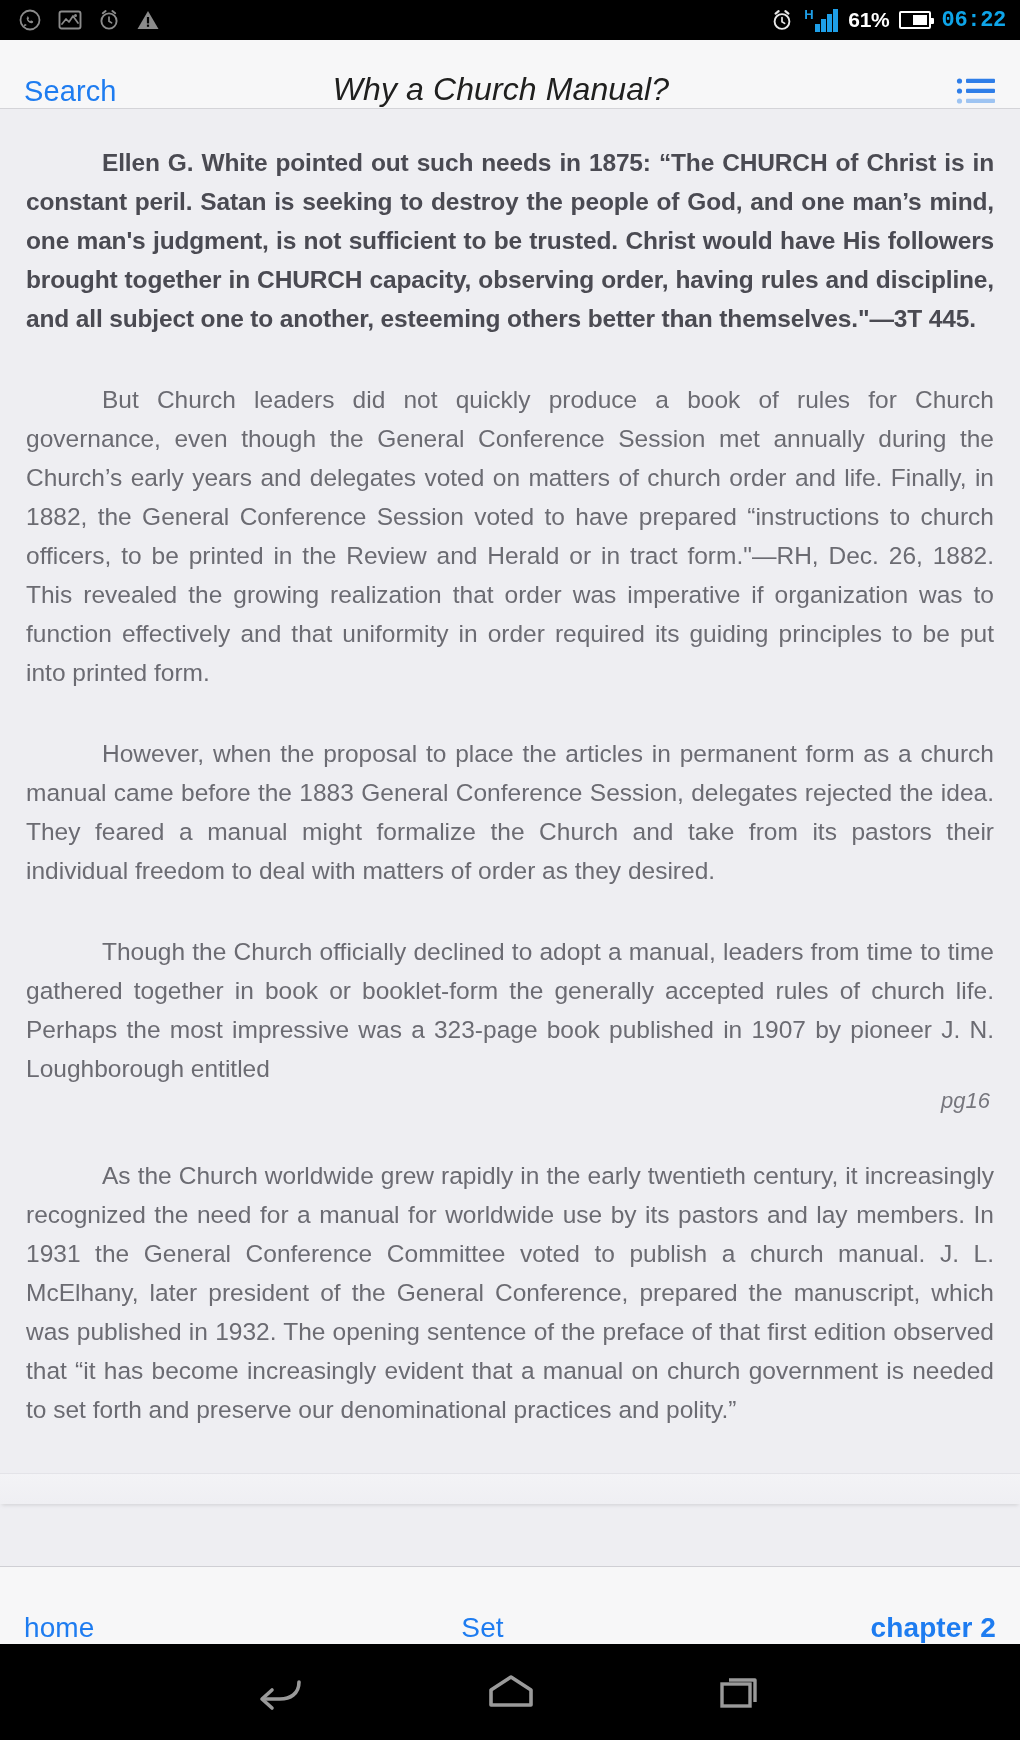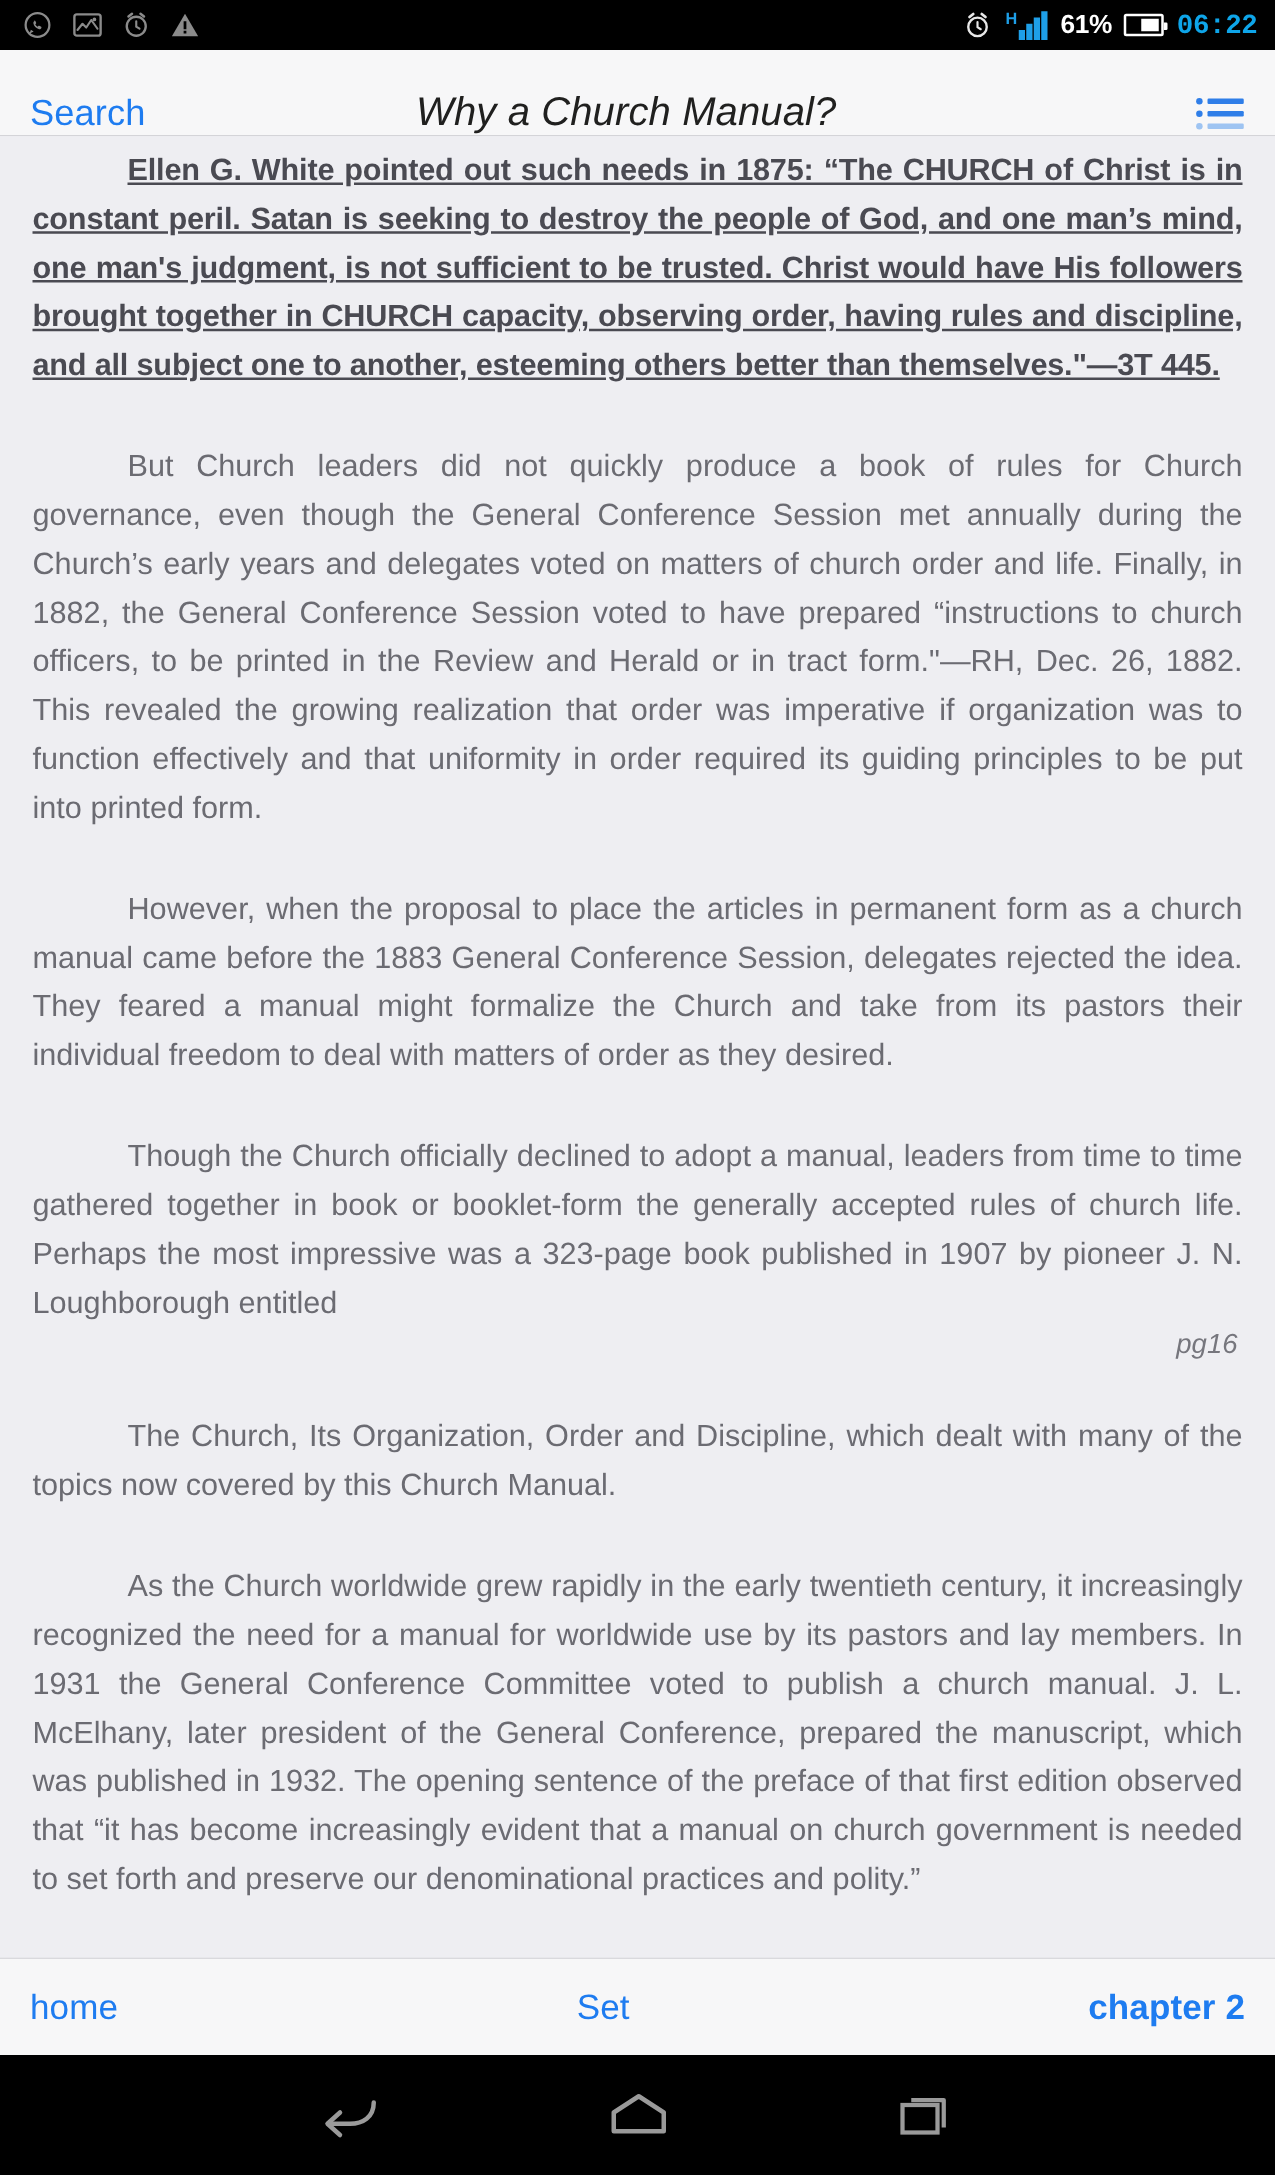--- a/index.html
+++ b/index.html
@@ -104,21 +104,21 @@
     text-align: justify;
     font-size: 24.5px;
     line-height: 39px;
     color: #6b6b72;
     text-indent: 76px;
     margin-top: 42px;
     -webkit-hyphens: none;
     hyphens: none;
     font-family: "Liberation Sans", sans-serif;
   }
-  p.para:first-child { margin-top: 8px; text-decoration: underline; }
+  p.para:first-child { margin-top: 34px; }
 
   p.para.bold {
     font-weight: bold;
     color: #4a4a52;
     letter-spacing: -0.15px;
   }
 
   .pgmark {
     text-align: right;
     font-style: italic;
@@ -138,21 +138,21 @@
     box-shadow: 0 3px 4px -2px rgba(0,0,0,0.13);
   }
 
   
   .bottom-bar {
     flex: 0 0 78px;
     height: 78px;
     background: #f7f7f8;
     border-top: 1px solid #cfcfd4;
     display: flex;
-    align-items: center;
+    align-items: flex-end;
     justify-content: space-between;
     padding: 0 24px;
   }
   .bb-link {
     color: #1e7cf0;
     font-size: 28px;
     cursor: pointer;
     letter-spacing: 0.1px;
   }
   .bb-link.center { flex: 1; text-align: center; }
@@ -255,21 +255,20 @@
     <p class="para bold">Ellen G. White pointed out such needs in 1875: “The CHURCH of Christ is in constant peril. Satan is seeking to destroy the people of God, and one man’s mind, one man's judgment, is not sufficient to be trusted. Christ would have His followers brought together in CHURCH capacity, observing order, having rules and discipline, and all subject one to another, esteeming others better than themselves."—3T 445.</p>
 
     <p class="para">But Church leaders did not quickly produce a book of rules for Church governance, even though the General Conference Session met annually during the Church’s early years and delegates voted on matters of church order and life. Finally, in 1882, the General Conference Session voted to have prepared “instructions to church officers, to be printed in the Review and Herald or in tract form."—RH, Dec. 26, 1882. This revealed the growing realization that order was imperative if organization was to function effectively and that uniformity in order required its guiding principles to be put into printed form.</p>
 
     <p class="para">However, when the proposal to place the articles in permanent form as a church manual came before the 1883 General Conference Session, delegates rejected the idea. They feared a manual might formalize the Church and take from its pastors their individual freedom to deal with matters of order as they desired.</p>
 
     <p class="para">Though the Church officially declined to adopt a manual, leaders from time to time gathered together in book or booklet-form the generally accepted rules of church life. Perhaps the most impressive was a 323-page book published in 1907 by pioneer J. N. Loughborough entitled</p>
 
     <div class="pgmark">pg16</div>
 
-    <p class="para">The Church, Its Organization, Order and Discipline, which dealt with many of the topics now covered by this Church Manual.</p>
 
     <p class="para">As the Church worldwide grew rapidly in the early twentieth century, it increasingly recognized the need for a manual for worldwide use by its pastors and lay members. In 1931 the General Conference Committee voted to publish a church manual. J. L. McElhany, later president of the General Conference, prepared the manuscript, which was published in 1932. The opening sentence of the preface of that first edition observed that “it has become increasingly evident that a manual on church government is needed to set forth and preserve our denominational practices and polity.”</p>
 
     <div class="section-head">
       
     </div>
 
   </div>
 
   <div class="bottom-bar">

